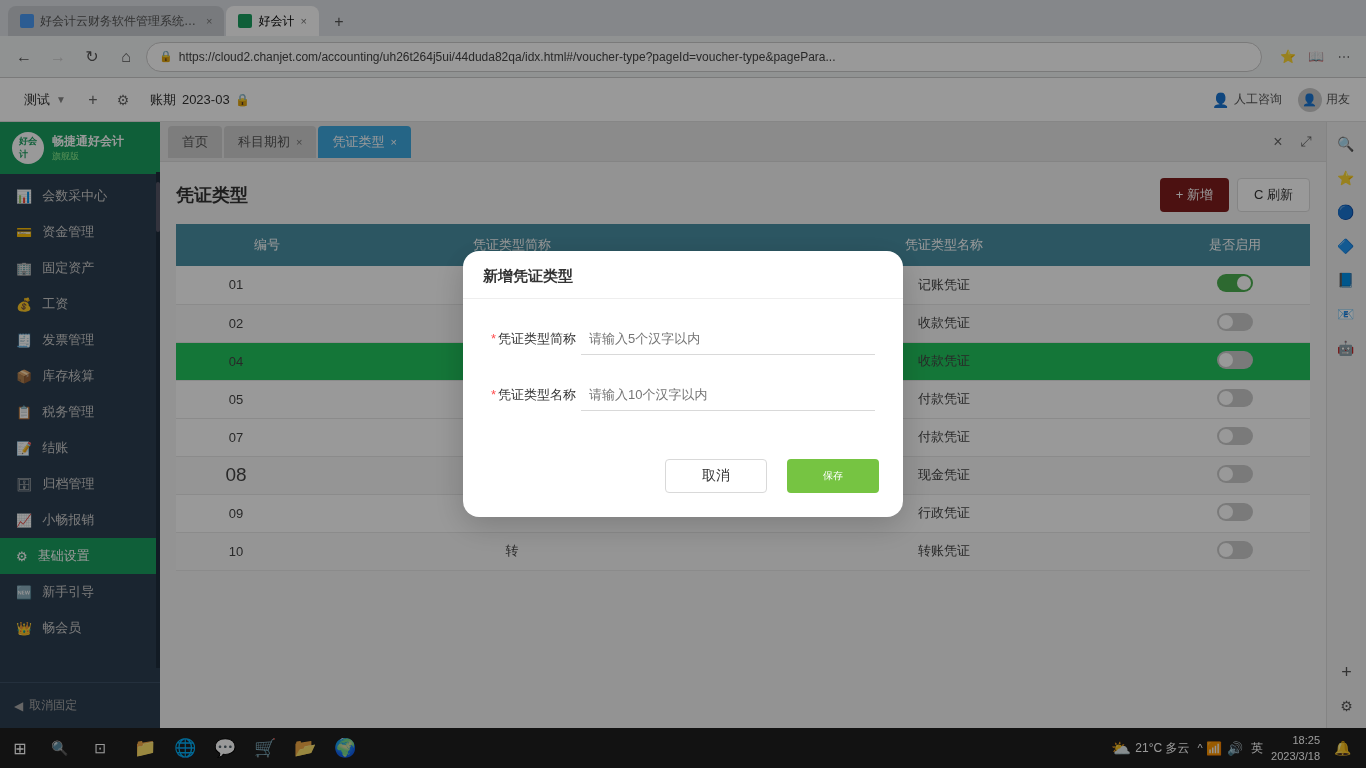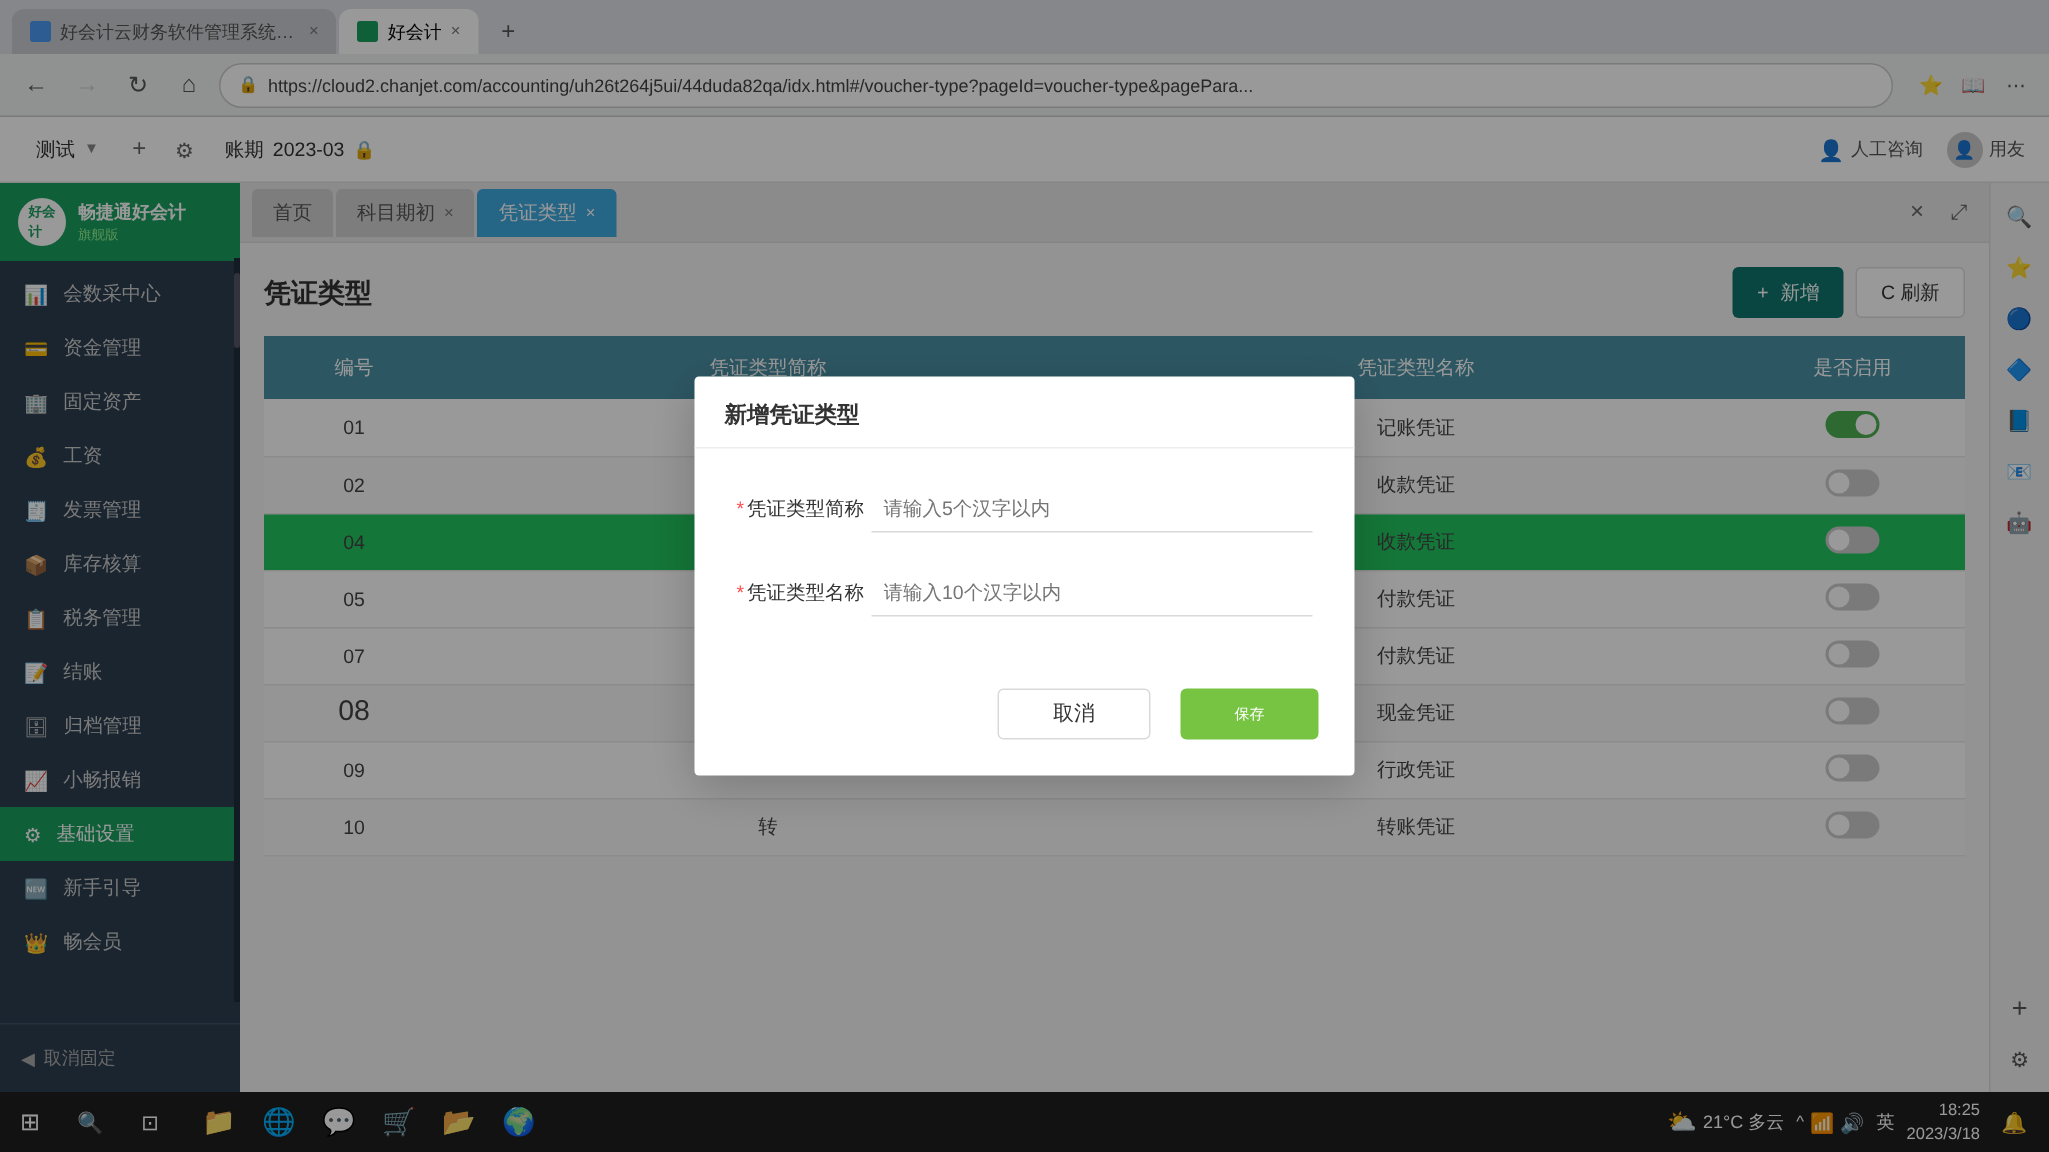--- a/index.html
+++ b/index.html
@@ -162,29 +162,29 @@
         <div style="position:absolute;right:8px;display:flex;gap:4px;">
           <div style="width:24px;height:24px;display:flex;align-items:center;justify-content:center;cursor:pointer;color:#666;font-size:16px;">×</div>
           <div style="width:24px;height:24px;display:flex;align-items:center;justify-content:center;cursor:pointer;color:#666;font-size:14px;">⤢</div>
         </div>
       </div>
 
       <div style="flex:1;overflow:auto;padding:16px;background:#f5f5f5;">
         <div style="display:flex;align-items:center;justify-content:space-between;margin-bottom:12px;">
           <div style="font-size:18px;font-weight:bold;color:#333;">凭证类型</div>
           <div style="display:flex;gap:8px;">
-            <button style="background:#0f766e;color:#fff;border:none;padding:7px 16px;border-radius:4px;cursor:pointer;font-size:13px;font-family:Liberation Mono, monospace;">+ 新增</button>
+            <button style="background:#7f1d1d;color:#fff;border:none;padding:7px 16px;border-radius:4px;cursor:pointer;font-size:13px;">+ 新增</button>
             <button style="background:#fff;color:#333;border:1px solid #ddd;padding:7px 16px;border-radius:4px;cursor:pointer;font-size:13px;">C 刷新</button>
           </div>
         </div>
 
         <table style="width:100%;border-collapse:collapse;background:#fff;">
           <thead>
             <tr style="background:#4a90a4;color:#fff;height:40px;">
-              <th style="padding:12px 16px;font-size:13px;font-weight:normal;text-align:center;width:120px;">编号</th>
+              <th style="padding:12px 16px;font-size:13px;font-weight:normal;text-align:right;width:120px;">编号</th>
               <th style="padding:0 16px;font-size:13px;font-weight:normal;text-align:center;">凭证类型简称</th>
               <th style="padding:0 16px;font-size:13px;font-weight:normal;text-align:center;">凭证类型名称</th>
               <th style="padding:0 16px;font-size:13px;font-weight:normal;text-align:center;width:150px;">是否启用</th>
             </tr>
           </thead>
           <tbody>
             <tr style="border-bottom:1px solid #e8e8e8;height:38px;">
               <td style="padding:0 16px;font-size:13px;color:#444;text-align:center;">01</td>
               <td style="padding:0 16px;font-size:13px;color:#444;text-align:center;">记</td>
               <td style="padding:0 16px;font-size:13px;color:#444;text-align:center;">记账凭证</td>
@@ -246,21 +246,21 @@
       <div style="width:28px;height:28px;border-radius:4px;display:flex;align-items:center;justify-content:center;cursor:pointer;font-size:14px;color:#0078d4;">📧</div>
       <div style="width:28px;height:28px;border-radius:4px;display:flex;align-items:center;justify-content:center;cursor:pointer;font-size:14px;color:#1e90ff;">🤖</div>
       <div style="flex:1;"></div>
       <div style="width:28px;height:28px;border-radius:4px;display:flex;align-items:center;justify-content:center;cursor:pointer;font-size:18px;color:#555;">+</div>
       <div style="width:28px;height:28px;border-radius:4px;display:flex;align-items:center;justify-content:center;cursor:pointer;font-size:14px;color:#555;">⚙</div>
     </div>
   </div>
 </div>
 
 <div style="position:fixed;top:0;left:0;width:100%;height:100%;background:rgba(0,0,0,0.4);display:flex;align-items:center;justify-content:center;z-index:1000;">
-  <div style="background:#fff;border-radius:3px;width:440px;box-shadow:0 8px 32px rgba(0,0,0,0.2);">
+  <div style="background:#fff;border-radius:16px;width:440px;box-shadow:0 8px 32px rgba(0,0,0,0.2);">
     <div style="padding:16px 20px 12px;border-bottom:1px solid #eee;font-size:15px;font-weight:bold;color:#333;">
       <span>新增凭证类型</span>
     </div>
     <div style="padding:24px 28px 8px;">
       <div style="display:flex;align-items:center;margin-bottom:24px;">
         <label style="width:90px;font-size:13px;color:#333;flex-shrink:0;">
           <span style="color:#ff4d4f;margin-right:2px;">*</span>凭证类型简称
         </label>
         <input type="text" placeholder="请输入5个汉字以内" style="flex: 1 1 0%; height: 32px; border-top: none; border-right: none; border-left: none; border-image: initial; border-bottom: 1px solid rgb(217, 217, 217); outline: none; font-size: 13px; color: rgb(51, 51, 51); padding: 0px 8px; background: transparent;">
       </div>

